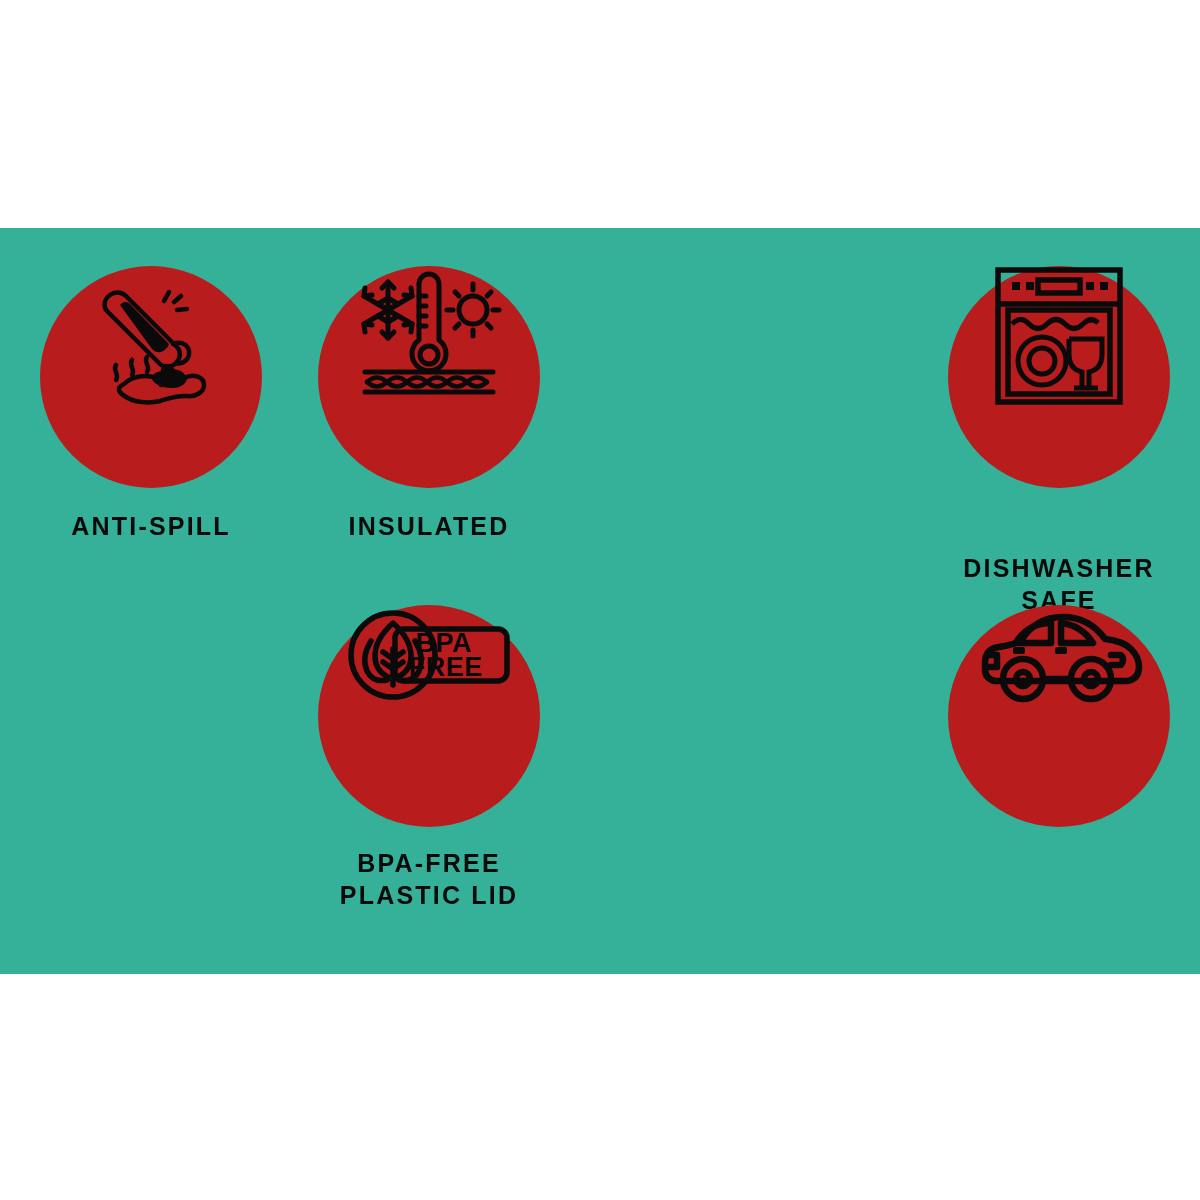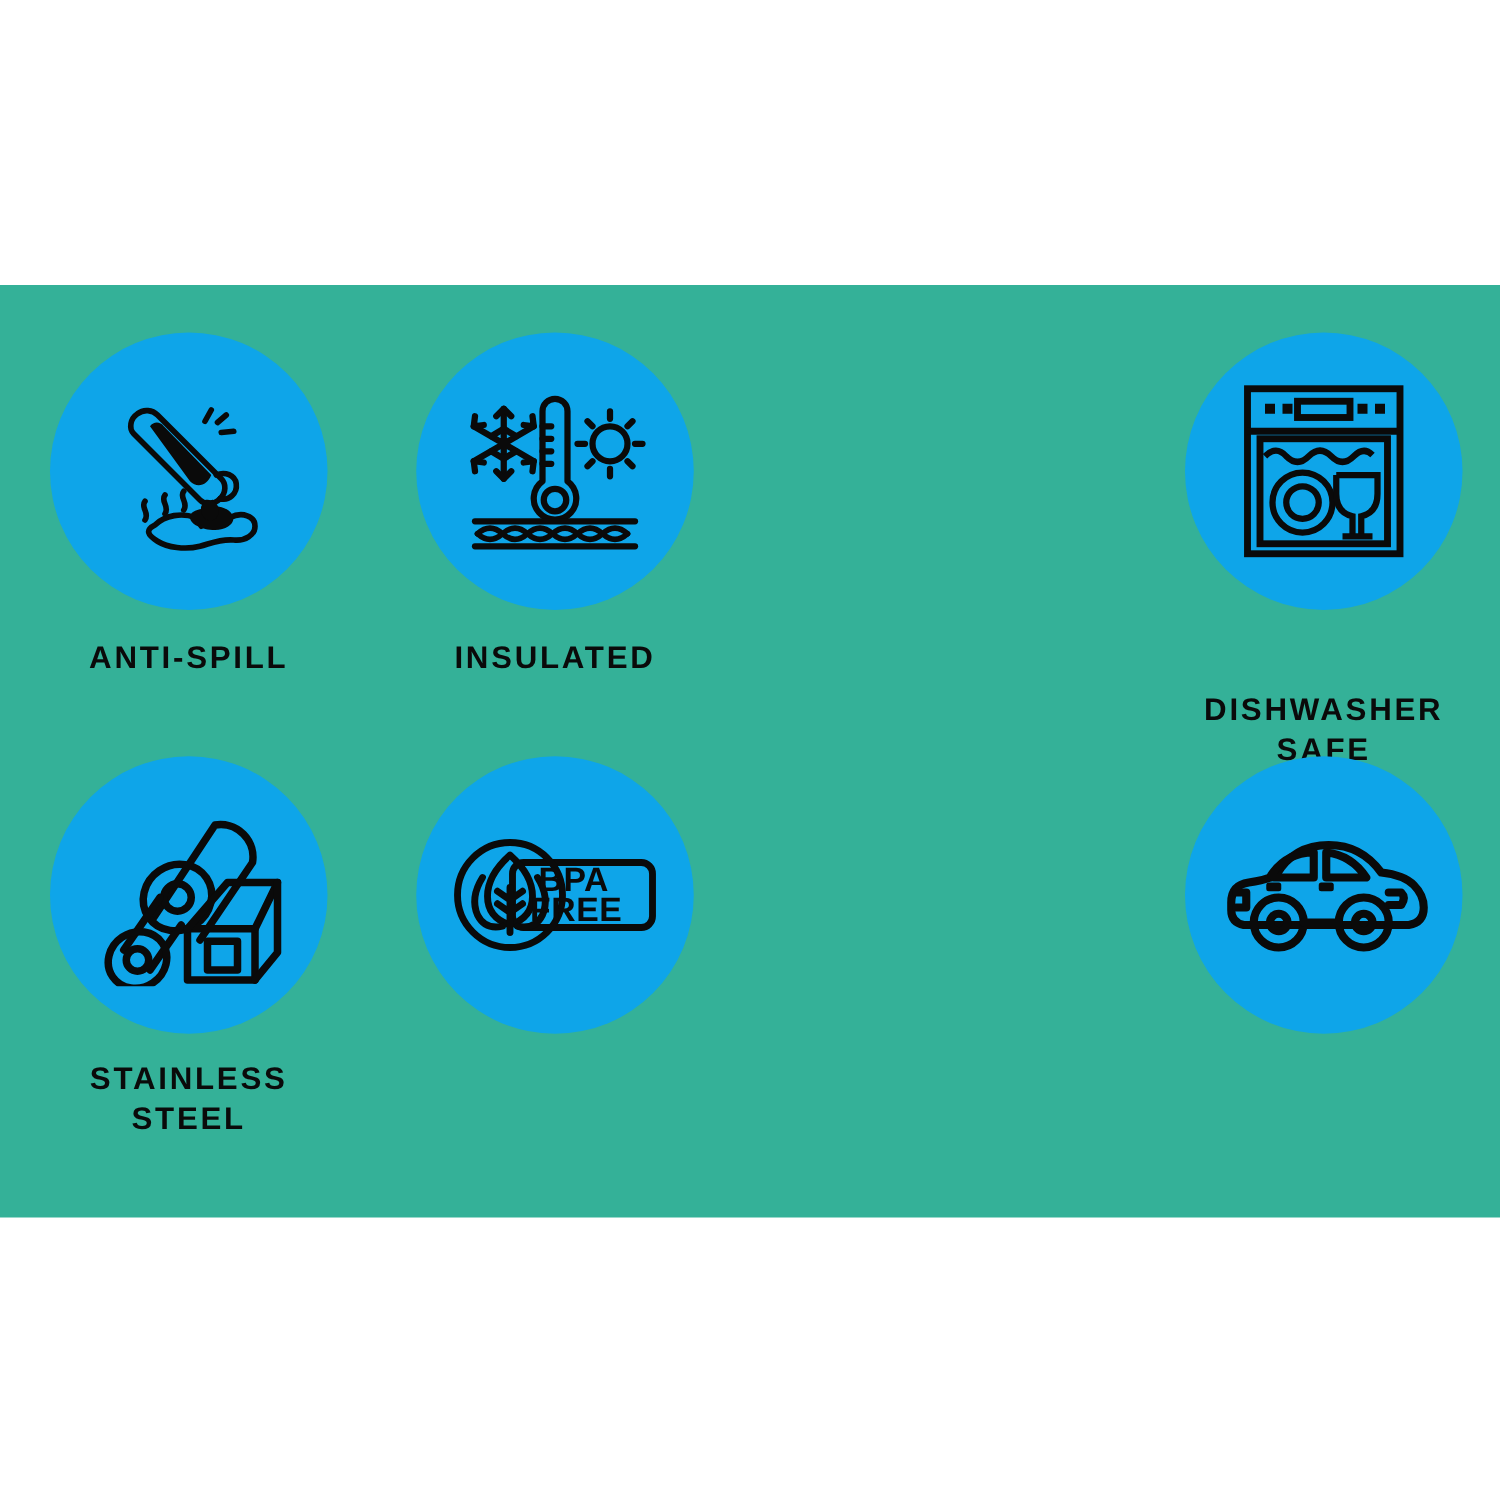--- a/index.html
+++ b/index.html
@@ -37,31 +37,31 @@
   .feature {
     position: absolute;
     width: 300px;
     display: flex;
     flex-direction: column;
     align-items: center;
   }
   .row1 { top: 38px; }
   .row2 { top: 377px; }
   .col0 { left: 1px; }
-  .col1 { left: 294px; }
+  .col1 { left: 279px; }
   .col2 { left: 570px; }
   .col3 { left: 909px; gap: 44px; }
 
   .disc {
     width: 222px;
     height: 222px;
     border-radius: 50%;
-    background: #0ea5e9;
+    background: #b91c1c;
     display: flex;
-    align-items: center;
+    align-items: flex-start;
     justify-content: center;
     position: relative;
   }
   .disc svg {
     display: block;
   }
   .caption {
     margin-top: 22px;
     color: #0a0a0a;
     font-family: "Liberation Sans", sans-serif;
@@ -159,62 +159,40 @@
               <path d="M75 73 H108 V88 q0 15 -13 18 V122"></path>
               <path d="M75 73 V88 q0 15 13 18 V122"></path>
               <path d="M80 122 H104"></path>
             </g>
           </svg>
         </div>
         <div class="caption two-line">DISHWASHER
 SAFE</div>
       </div>
 
-      <div class="feature row2 col0">
-        <div class="disc">
-          <svg width="150" height="145" viewBox="0 0 150 145">
-            <g stroke="#0a0a0a" fill="none" stroke-width="6" stroke-linejoin="round" stroke-linecap="round">
-
-              <path d="M47 90 L96 16 a26 26 0 0 1 30 30 L84 108"></path>
-              <ellipse cx="66" cy="74" rx="28" ry="26" transform="rotate(-34 66 74)"></ellipse>
-              <circle cx="66" cy="74" r="11"></circle>
-
-              <path d="M23 116 L52 74"></path>
-              <path d="M44 132 L69 96"></path>
-              <ellipse cx="34" cy="124" rx="24" ry="22" transform="rotate(-34 34 124)"></ellipse>
-              <circle cx="34" cy="124" r="9"></circle>
-
-              <path d="M74 99 H128 V140 H74 Z"></path>
-              <path d="M74 99 L106 62 H146 L128 99"></path>
-              <path d="M128 140 L146 118 V62"></path>
-              <rect x="90" y="109" width="24" height="23"></rect>
-            </g>
-          </svg>
-        </div>
-        <div class="caption two-line">STAINLESS
-STEEL</div>
-      </div>
 
       <div class="feature row2 col1">
         <div class="disc">
           <svg width="165" height="100" viewBox="0 0 165 100">
             <g stroke="#0a0a0a" fill="none" stroke-width="5.5" stroke-linejoin="round" stroke-linecap="round">
               <rect x="48" y="24" width="112" height="52" rx="9" ry="9"></rect>
               <circle cx="46" cy="50" r="42"></circle>
               <path d="M46 18 q18 16 18 33 q0 17 -18 23 q-18 -6 -18 -23 q0 -17 18 -33 Z"></path>
               <path d="M24 36 q-10 16 -4 30 q6 12 20 9"></path>
               <path d="M68 36 q10 16 4 30 q-6 12 -20 9"></path>
               <path d="M46 44 V80 M46 54 L36 47 M46 54 L56 47 M46 64 L36 57 M46 64 L56 57"></path>
             </g>
             <g fill="#0a0a0a" font-family="'Liberation Sans', sans-serif" font-weight="bold" font-size="27" letter-spacing="0.5">
               <text x="97" y="47" text-anchor="middle">BPA</text>
               <text x="99" y="71" text-anchor="middle">FREE</text>
             </g>
           </svg>
         </div>
+        <div class="caption two-line">BPA-FREE
+PLASTIC LID</div>
       </div>
 
 
       <div class="feature row2 col3">
         <div class="disc">
           <svg width="168" height="104" viewBox="0 0 168 104">
             <g stroke="#0a0a0a" fill="none" stroke-width="6.5" stroke-linejoin="round" stroke-linecap="round">
               <path d="M10 58 q0 -14 14 -16 q14 -2 22 -6 q14 -24 42 -24 q26 0 42 22 q18 2 26 10 q8 8 8 18 q0 12 -12 14 H20 q-10 -2 -10 -12 Z"></path>
               <path d="M42 36 q12 -18 34 -18 V38 H44"></path>
               <path d="M86 18 q20 2 32 20 H86 Z"></path>

